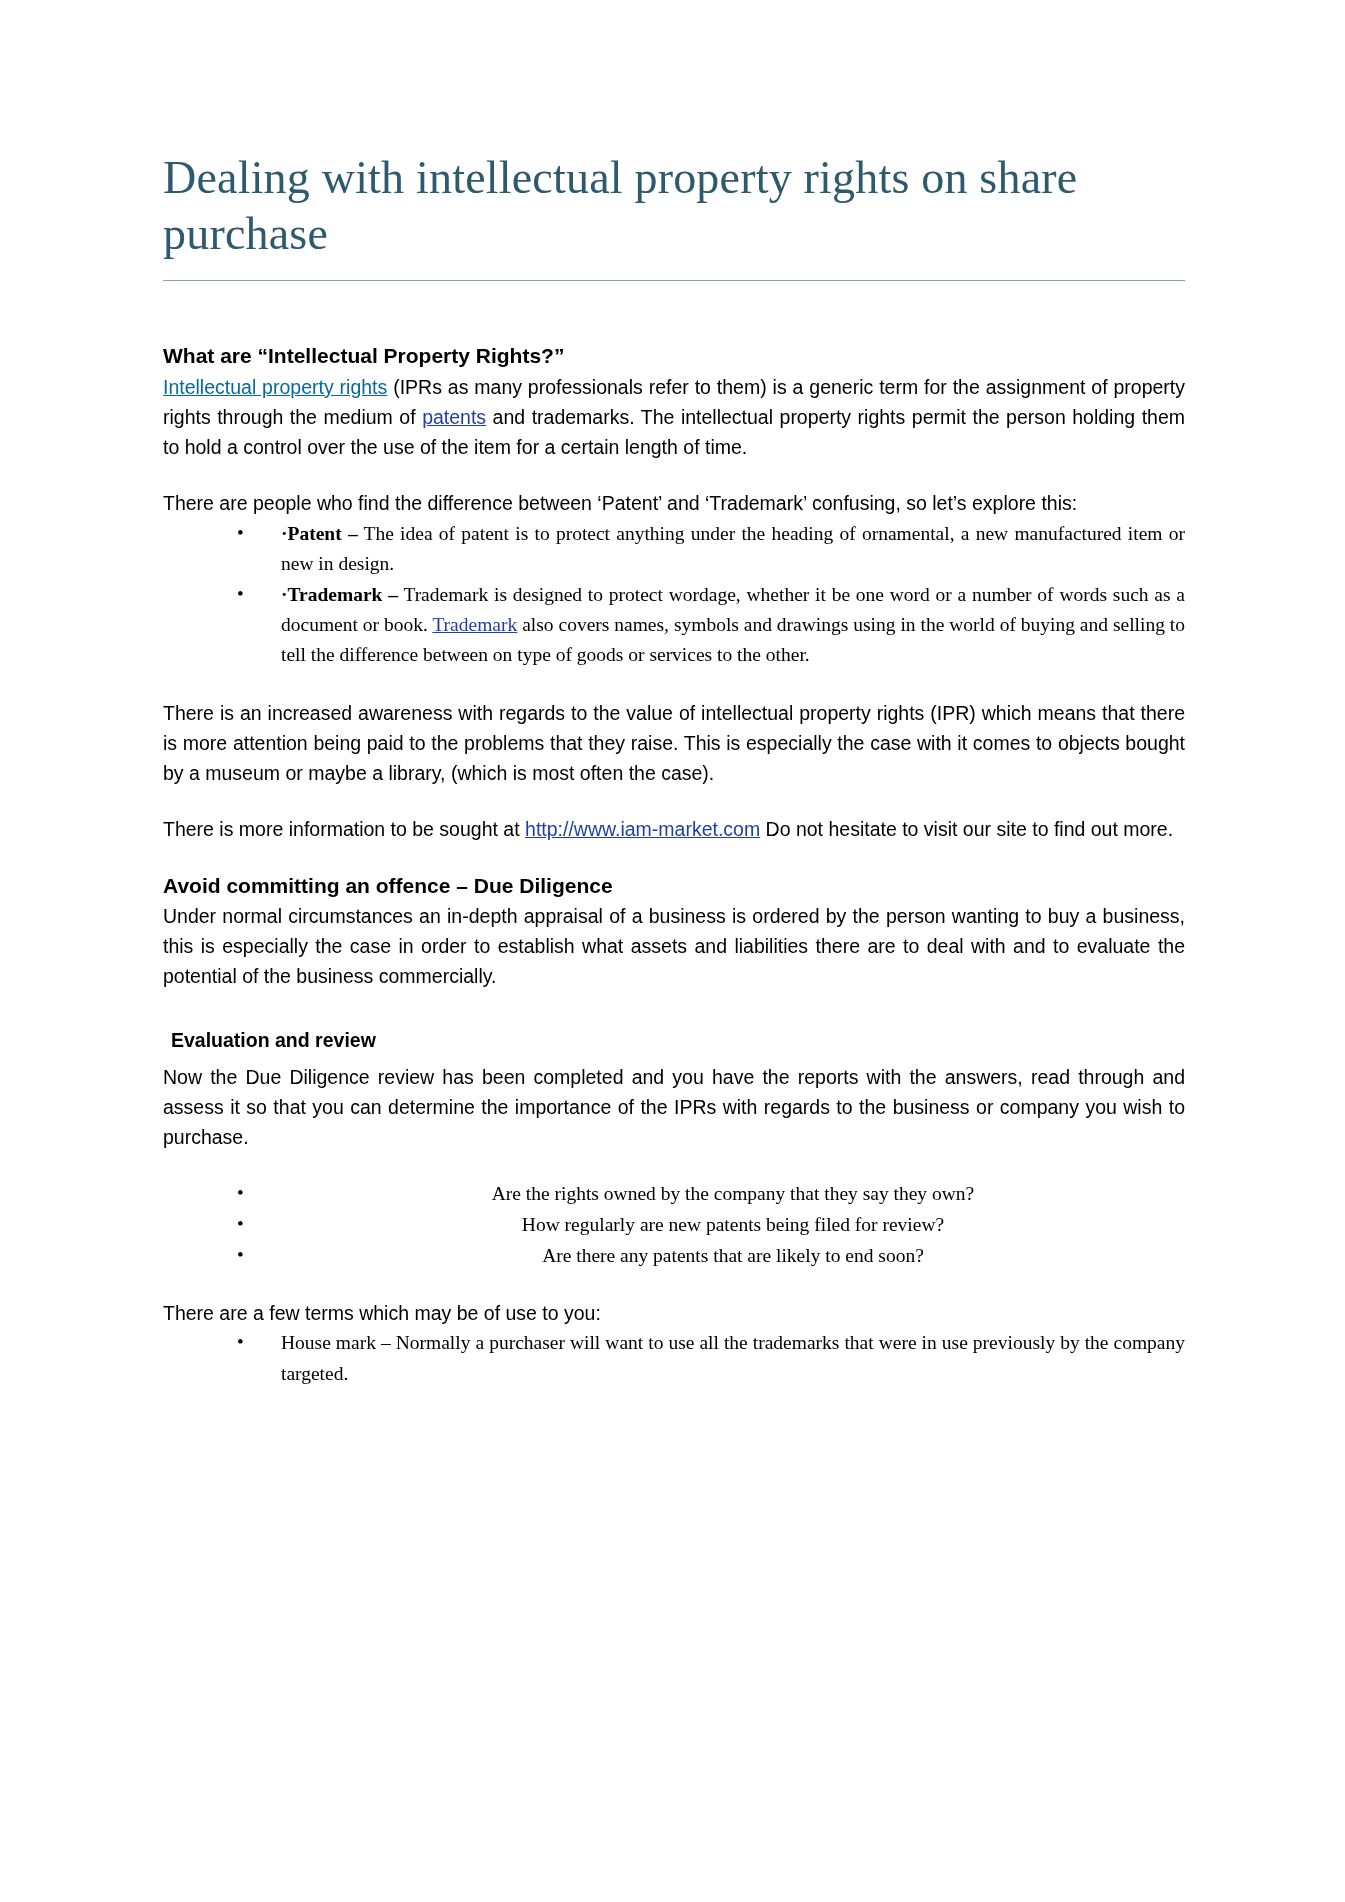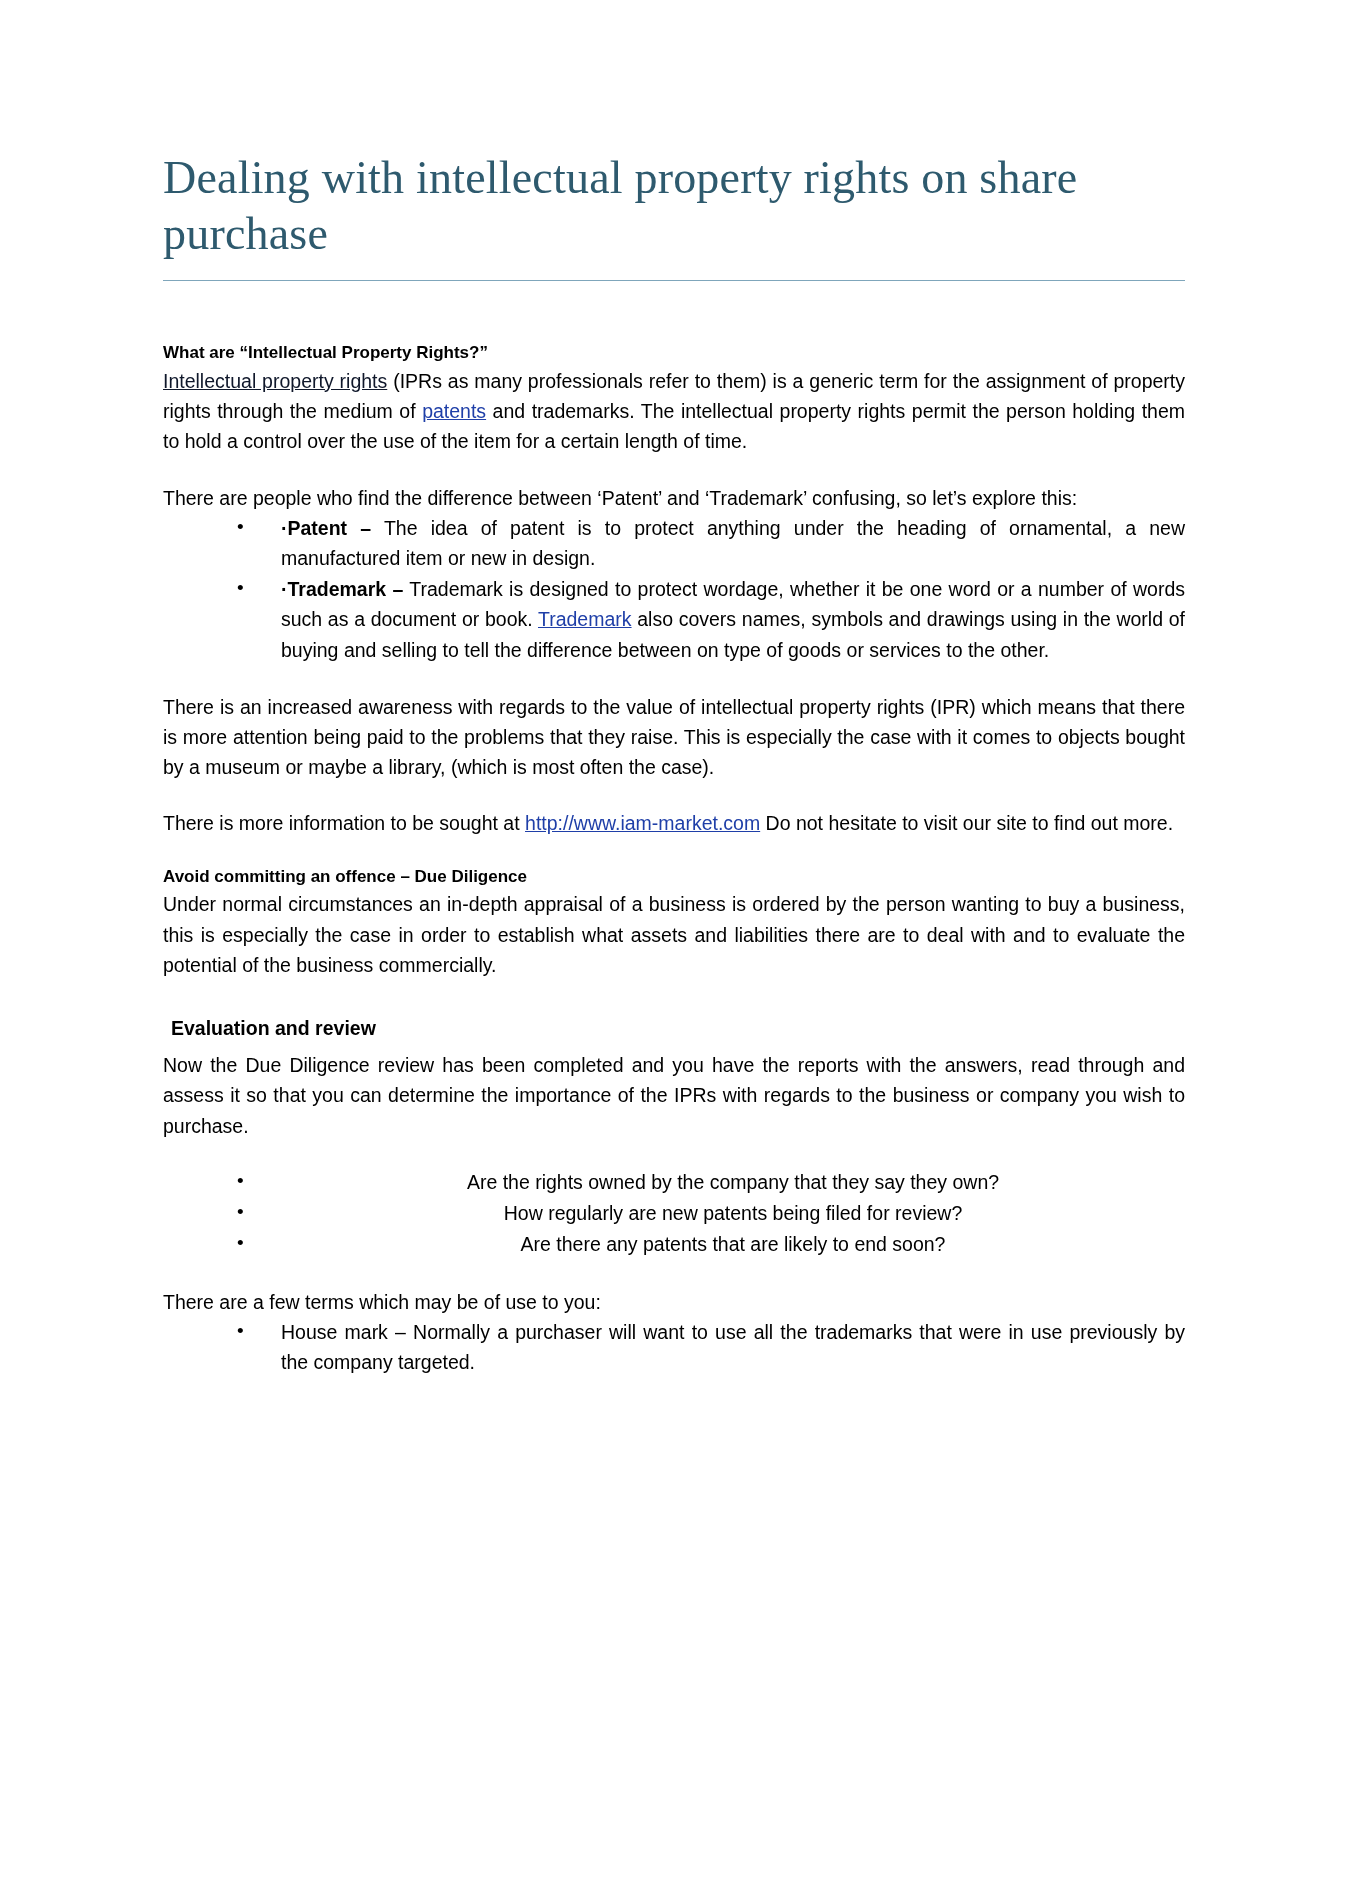--- a/index.html
+++ b/index.html
@@ -28,54 +28,55 @@
     font-weight: 400;
     letter-spacing: 0.2px;
     margin: 0 0 14px 0;
     padding-bottom: 18px;
     border-bottom: 1.5px solid #7fa6bb;
     max-width: 1030px;
   }
   .spacer-after-title { height: 46px; }
 
   .h-bold {
-    font-size: 17px;
+    font-size: 21px;
     font-weight: bold;
     line-height: 1.45;
     margin: 0;
   }
   .h-bold-italic {
     font-size: 19.5px;
     font-weight: bold;
     line-height: 1.45;
     margin: 8px;
   }
   p.body {
     font-size: 19.5px;
     line-height: 1.55;
     text-align: justify;
     margin: 0;
     max-width: 1022px;
   }
   .gap { height: 26px; }
 
   a.link {
-    color: #0f172a;
+    color: #0369a1;
     text-decoration: underline;
   }
   a.link-dark {
     color: #1f3fa8;
     text-decoration: underline;
   }
 
   ul.bullets {
     margin: 0;
     padding: 0 0 0 66px;
     list-style: none;
     max-width: 1022px;
+    font-family: Liberation Serif, serif;
   }
   ul.bullets li {
     font-size: 19.5px;
     line-height: 1.55;
     text-align: justify;
     position: relative;
     padding-left: 52px;
     margin: 0 0 1px 0;
   }
   ul.bullets li::before {

